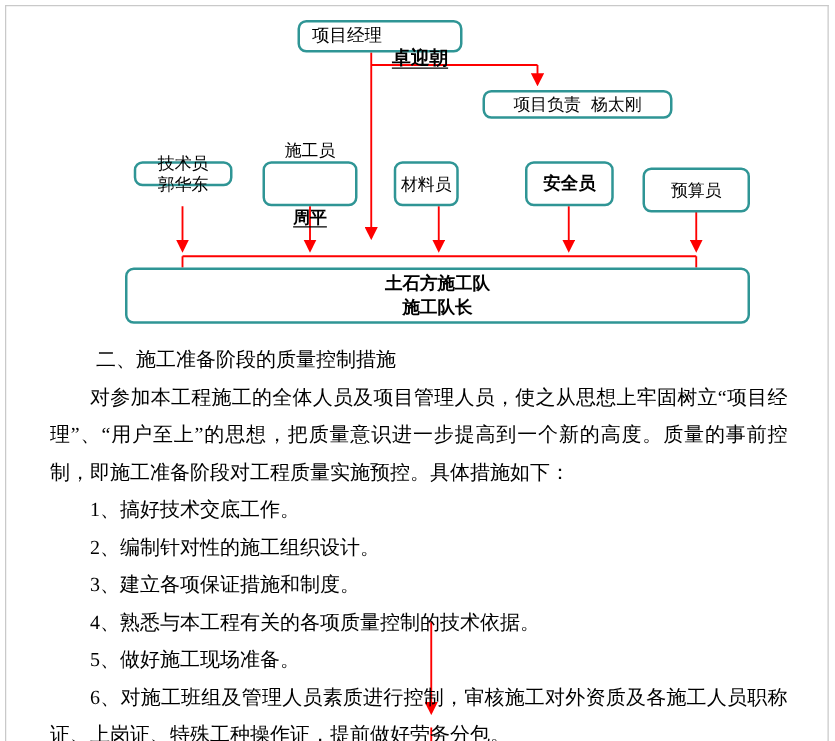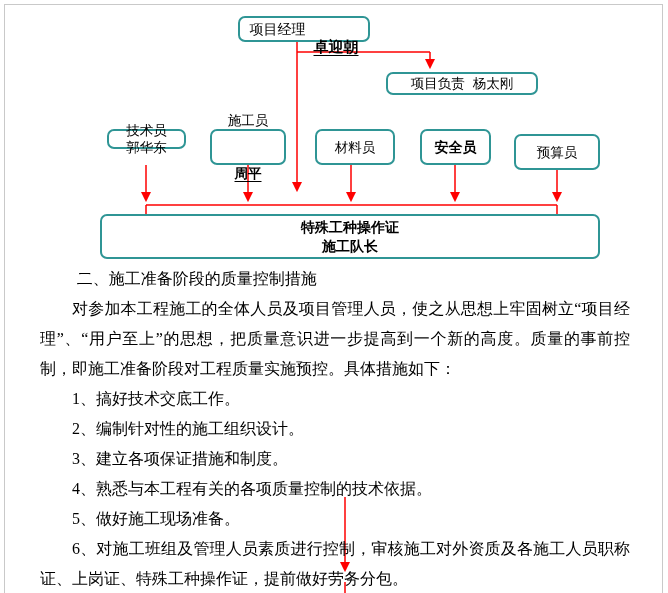--- a/index.html
+++ b/index.html
@@ -23,35 +23,35 @@
     border:2px solid #2f9595; border-radius:7px; background:#fff;
     display:flex; align-items:center; justify-content:center;
     font-size:13.5px; line-height:17px; text-align:center;
   }
   .obox.row { flex-direction:row; gap:8px; }
   .obox.col { flex-direction:column; }
   .b-manager { left:238px; top:16px; width:132px; height:26px; font-size:14px; }
   .b-leader  { left:386px; top:72px; width:152px; height:23px; font-size:13.5px; gap:10px; }
   .b-staff1  { left:107px; top:129px; width:79px; height:20px; }
   .b-staff2  { left:210px; top:129px; width:76px; height:36px; }
-  .b-staff3  { left:315px; top:129px; width:80px; height:36px;text-align:right; }
+  .b-staff3  { left:315px; top:129px; width:52px; height:36px;text-align:right; }
   .b-staff4  { left:420px; top:129px; width:71px; height:36px; font-weight:bold; font-size:14px; }
   .b-staff5  { left:514px; top:134px; width:86px; height:36px; }
   .b-team    { left:100px; top:214px; width:500px; height:45px; font-weight:bold; font-size:14px; line-height:19px; }
   .uname { font-weight:bold; text-decoration:underline; text-underline-offset:3px;margin-top:36px; }
   .b-manager .uname { font-size:15px; }
   
   .content {
     position:relative; z-index:2;
     padding:0 38px 0 40px;
     font-size:16px; line-height:30px;
     text-align:justify;
   }
   .content p { text-indent:2em; }
-  .content p.heading { text-indent:2.3em; }
+  .content p.heading { text-indent:2.3em;margin-top:10px; }
 </style>
 </head>
 <body>
 
 <div class="page-border"></div>
 
 <div class="chart">
 
   <svg class="connectors" width="668" height="593" viewBox="0 0 668 593">
     <defs>
@@ -107,21 +107,21 @@
 
   <div class="obox col b-staff4">
     <div>安全员</div>
   </div>
 
   <div class="obox col b-staff5">
     <div>预算员</div>
   </div>
 
   <div class="obox col b-team">
-    <div>特殊工种操作证</div>
+    <div>土石方施工队</div>
     <div>施工队长</div>
   </div>
 
 </div>
 
 <div class="content">
   <p class="heading">二、施工准备阶段的质量控制措施</p>
   <p>对参加本工程施工的全体人员及项目管理人员，使之从思想上牢固树立“项目经理”、“用户至上”的思想，把质量意识进一步提高到一个新的高度。质量的事前控制，即施工准备阶段对工程质量实施预控。具体措施如下：</p>
   <p>1、搞好技术交底工作。</p>
   <p>2、编制针对性的施工组织设计。</p>

